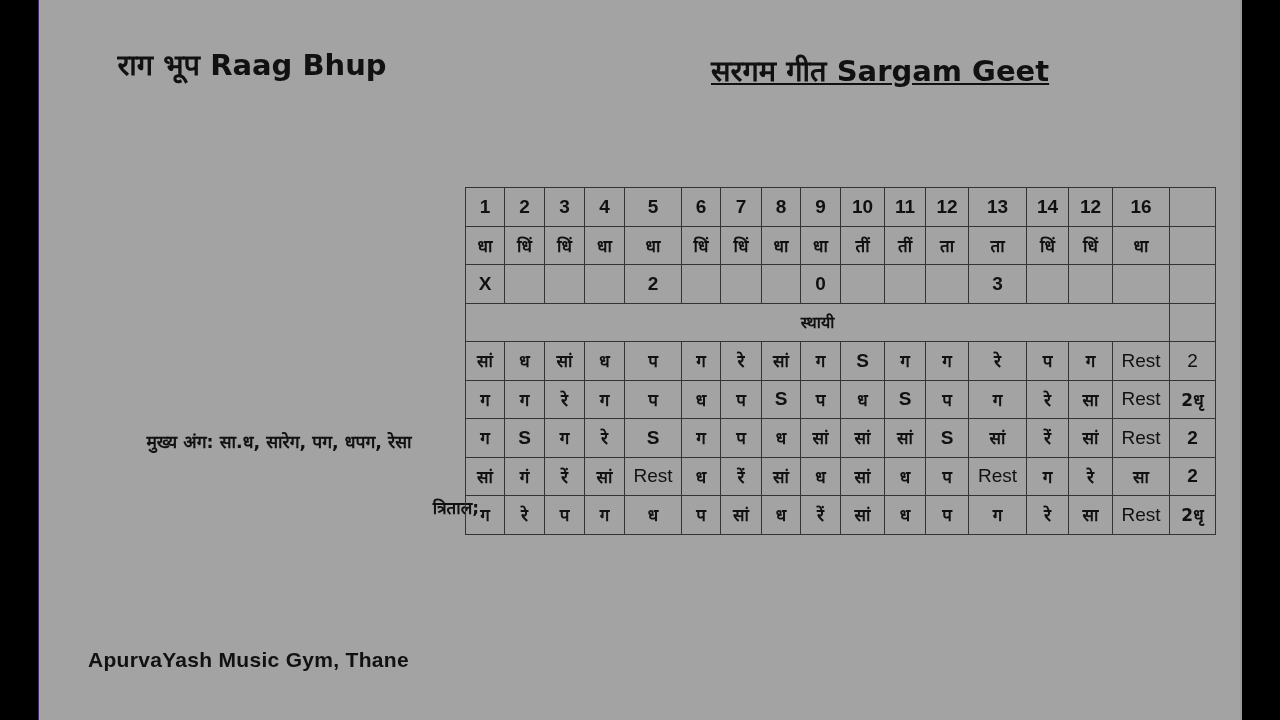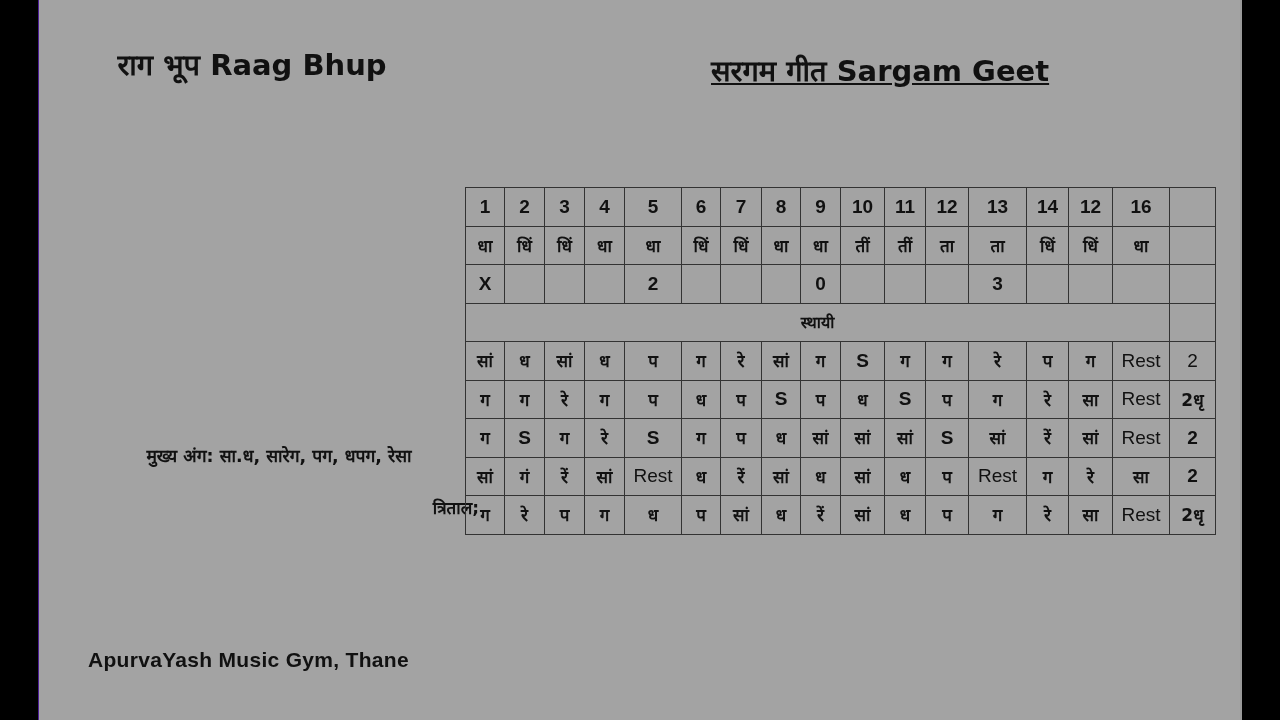--- a/index.html
+++ b/index.html
@@ -20,21 +20,21 @@
   .desc {
     position: absolute; left: 46px; top: 114px; width: 392px;
     font-size: 17.5px; font-weight: bold; color: #111; line-height: 37.6px;
     text-align: justify; text-align-last: left; word-spacing: 3px;
   }
   .aroh {
     position: absolute; left: 40px; top: 379px; width: 400px; text-align: center;
     font-size: 17.5px; font-weight: bold; color: #111; white-space: nowrap;
   }
   .mukhya {
-    position: absolute; left: 40px; top: 443px; width: 400px; text-align: center;
+    position: absolute; left: 40px; top: 429px; width: 400px; text-align: center;
     font-size: 17.5px; font-weight: bold; color: #111; white-space: nowrap;
   }
   .tala-title {
     position: absolute; left: 40px; top: 496px; width: 400px; text-align: right;
     font-size: 17px; font-weight: bold; color: #111;
   }
   .tala-desc {
     position: absolute; left: 46px; top: 530px; width: 400px;
     font-size: 17px; font-weight: bold; color: #111; white-space: nowrap;
   }

